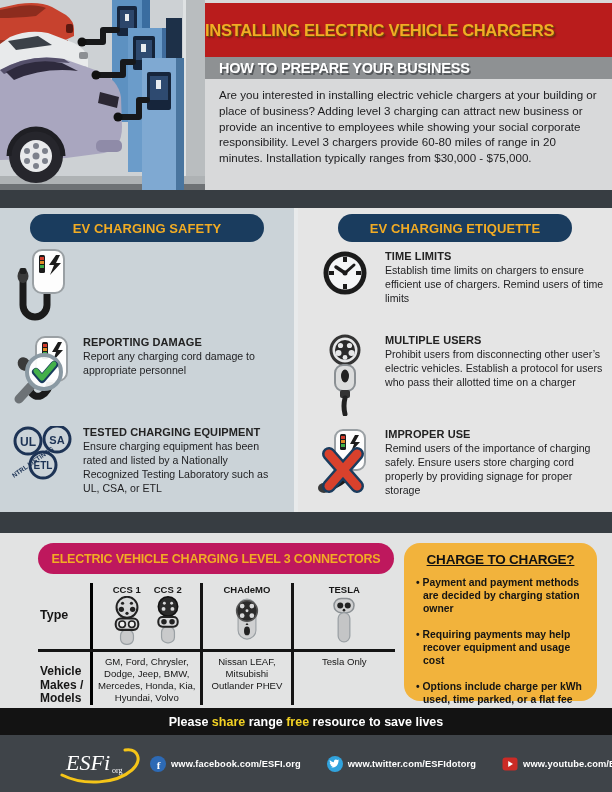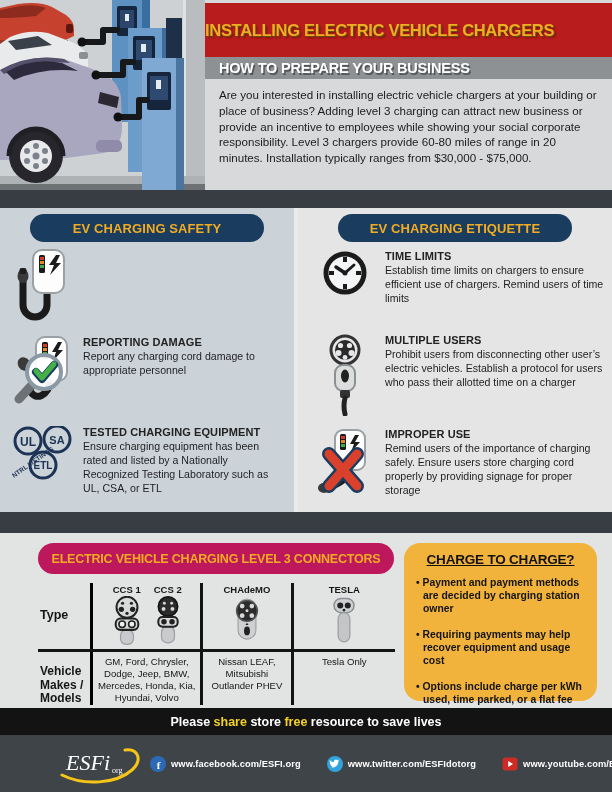--- a/index.html
+++ b/index.html
@@ -389,21 +389,21 @@
 
     <div id="charge-box">
       <div id="charge-title">CHARGE TO CHARGE?</div>
       <div class="bullet">Payment and payment methods are decided by charging station owner</div>
       <div class="bullet" style="margin-top:13px;">Requiring payments may help recover equipment and usage cost</div>
       <div class="bullet" style="margin-top:13px;">Options include charge per kWh used,  time parked, or a flat fee</div>
     </div>
   </div>
 
   <div class="abs" id="share-bar">
-    <span>Please </span><span class="yellow">share</span><span> store </span><span class="yellow">free</span><span> resource to save lives</span>
+    <span>Please </span><span class="yellow">share</span><span> range </span><span class="yellow">free</span><span> resource to save lives</span>
   </div>
 
   <div class="abs" id="footer">
     <svg id="esfi-logo" width="92" height="48" viewBox="0 0 92 48">
       <path d="M6,36 C28,47 60,45 76,31 C87,21 82,9 69,11" fill="none" stroke="#f5c518" stroke-width="3" stroke-linecap="round"></path>
       <text x="10" y="31" font-family="Liberation Serif,serif" font-size="22" fill="#fff" font-style="italic">ESFi</text>
       <text x="56" y="34" font-family="Liberation Serif,serif" font-size="8" fill="#fff">org</text>
     </svg>
     <div id="social">
       <div class="social-item">

